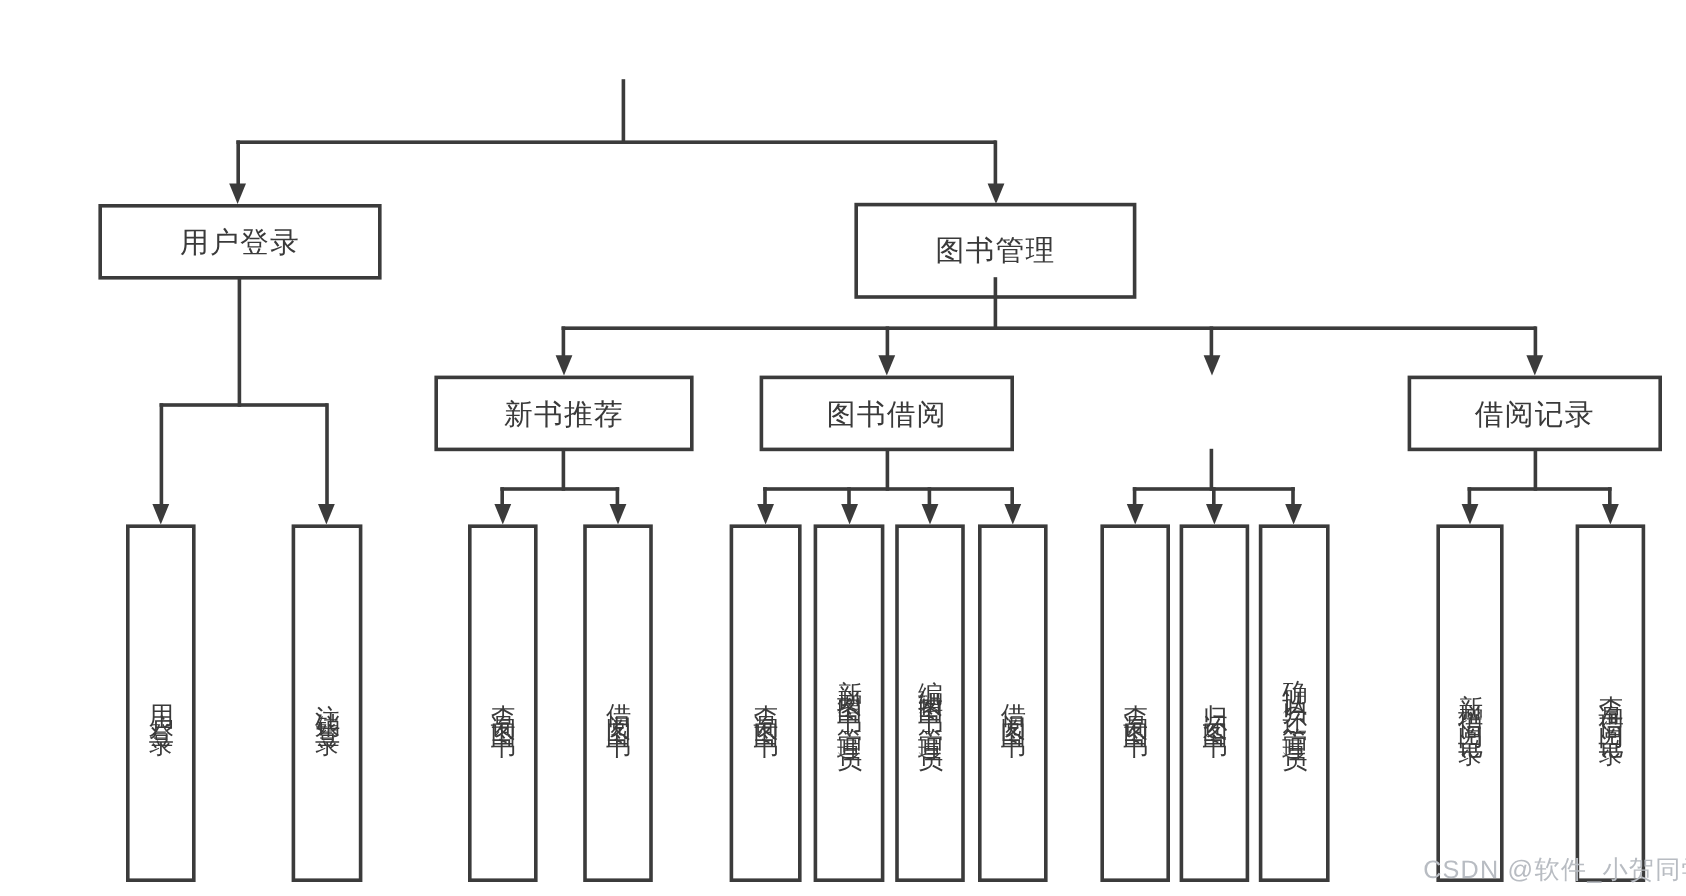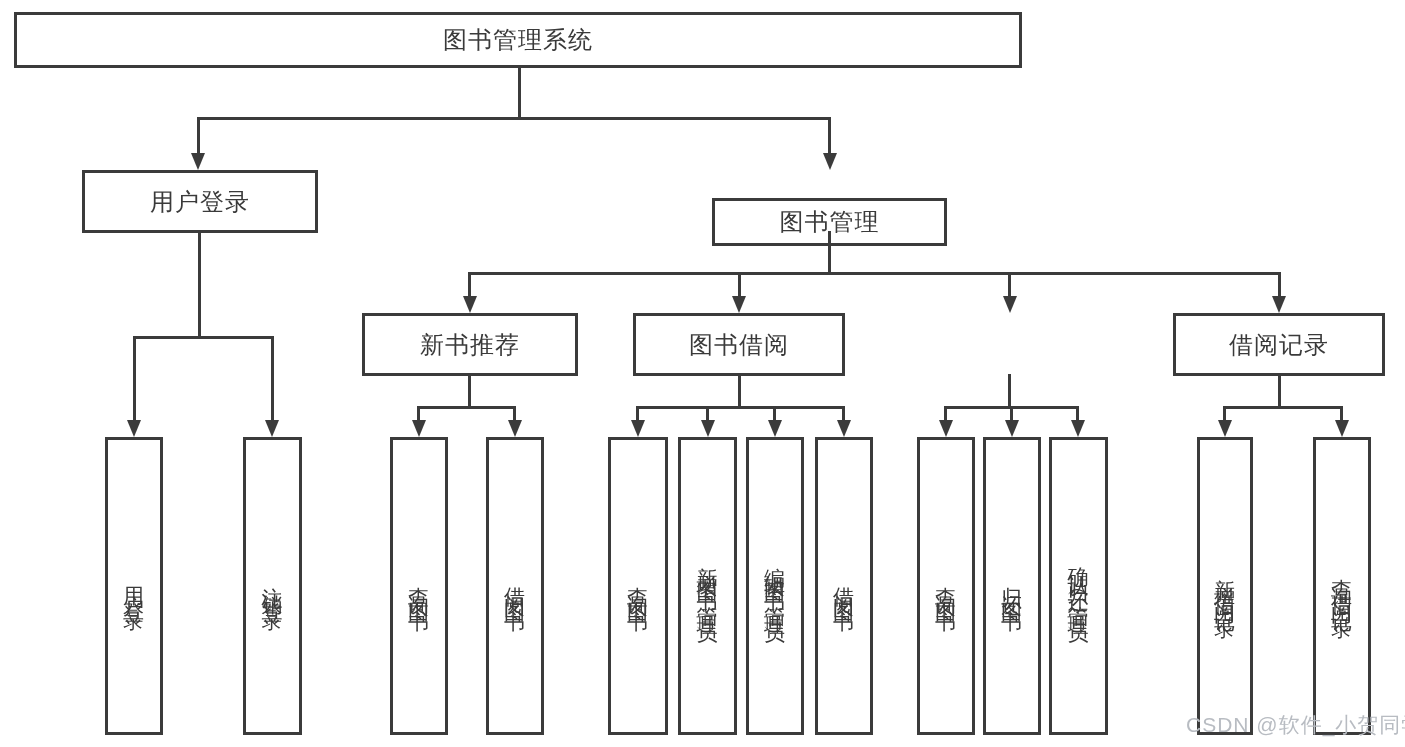--- a/index.html
+++ b/index.html
@@ -31,35 +31,32 @@
   .watermark{
     position:absolute;left:1186px;top:711px;font-size:21px;letter-spacing:1px;
     color:#b8bcc2;white-space:nowrap;z-index:5;
   }
 </style>
 </head>
 <body>
 
 <div class="diagram">
 
-  <div class="hbox" style="left:14px;top:12px;width:1008px;height:56px;">
-    <span>图书管理系统</span>
-  </div>
 
   <div class="vline" style="left:518px;top:66px;height:54px;"></div>
   <div class="hline" style="left:197px;top:117px;width:633px;"></div>
   <div class="vline" style="left:197px;top:117px;height:42px;"></div>
   <div class="vline" style="left:828px;top:117px;height:42px;"></div>
   <div class="arrow" style="left:191px;top:153px;"></div>
   <div class="arrow" style="left:823px;top:153px;"></div>
 
   <div class="hbox" style="left:82px;top:170px;width:236px;height:63px;">
     <span>用户登录</span>
   </div>
-  <div class="hbox" style="left:712px;top:169px;width:235px;height:48px;margin-top:29px;">
+  <div class="hbox" style="left:712px;top:169px;width:235px;height:80px;">
     <span>图书管理</span>
   </div>
 
   <div class="vline" style="left:198px;top:231px;height:108px;"></div>
   <div class="hline" style="left:133px;top:336px;width:140px;"></div>
   <div class="vline" style="left:133px;top:336px;height:88px;"></div>
   <div class="vline" style="left:271px;top:336px;height:88px;"></div>
   <div class="arrow" style="left:127px;top:420px;"></div>
   <div class="arrow" style="left:265px;top:420px;"></div>
 

